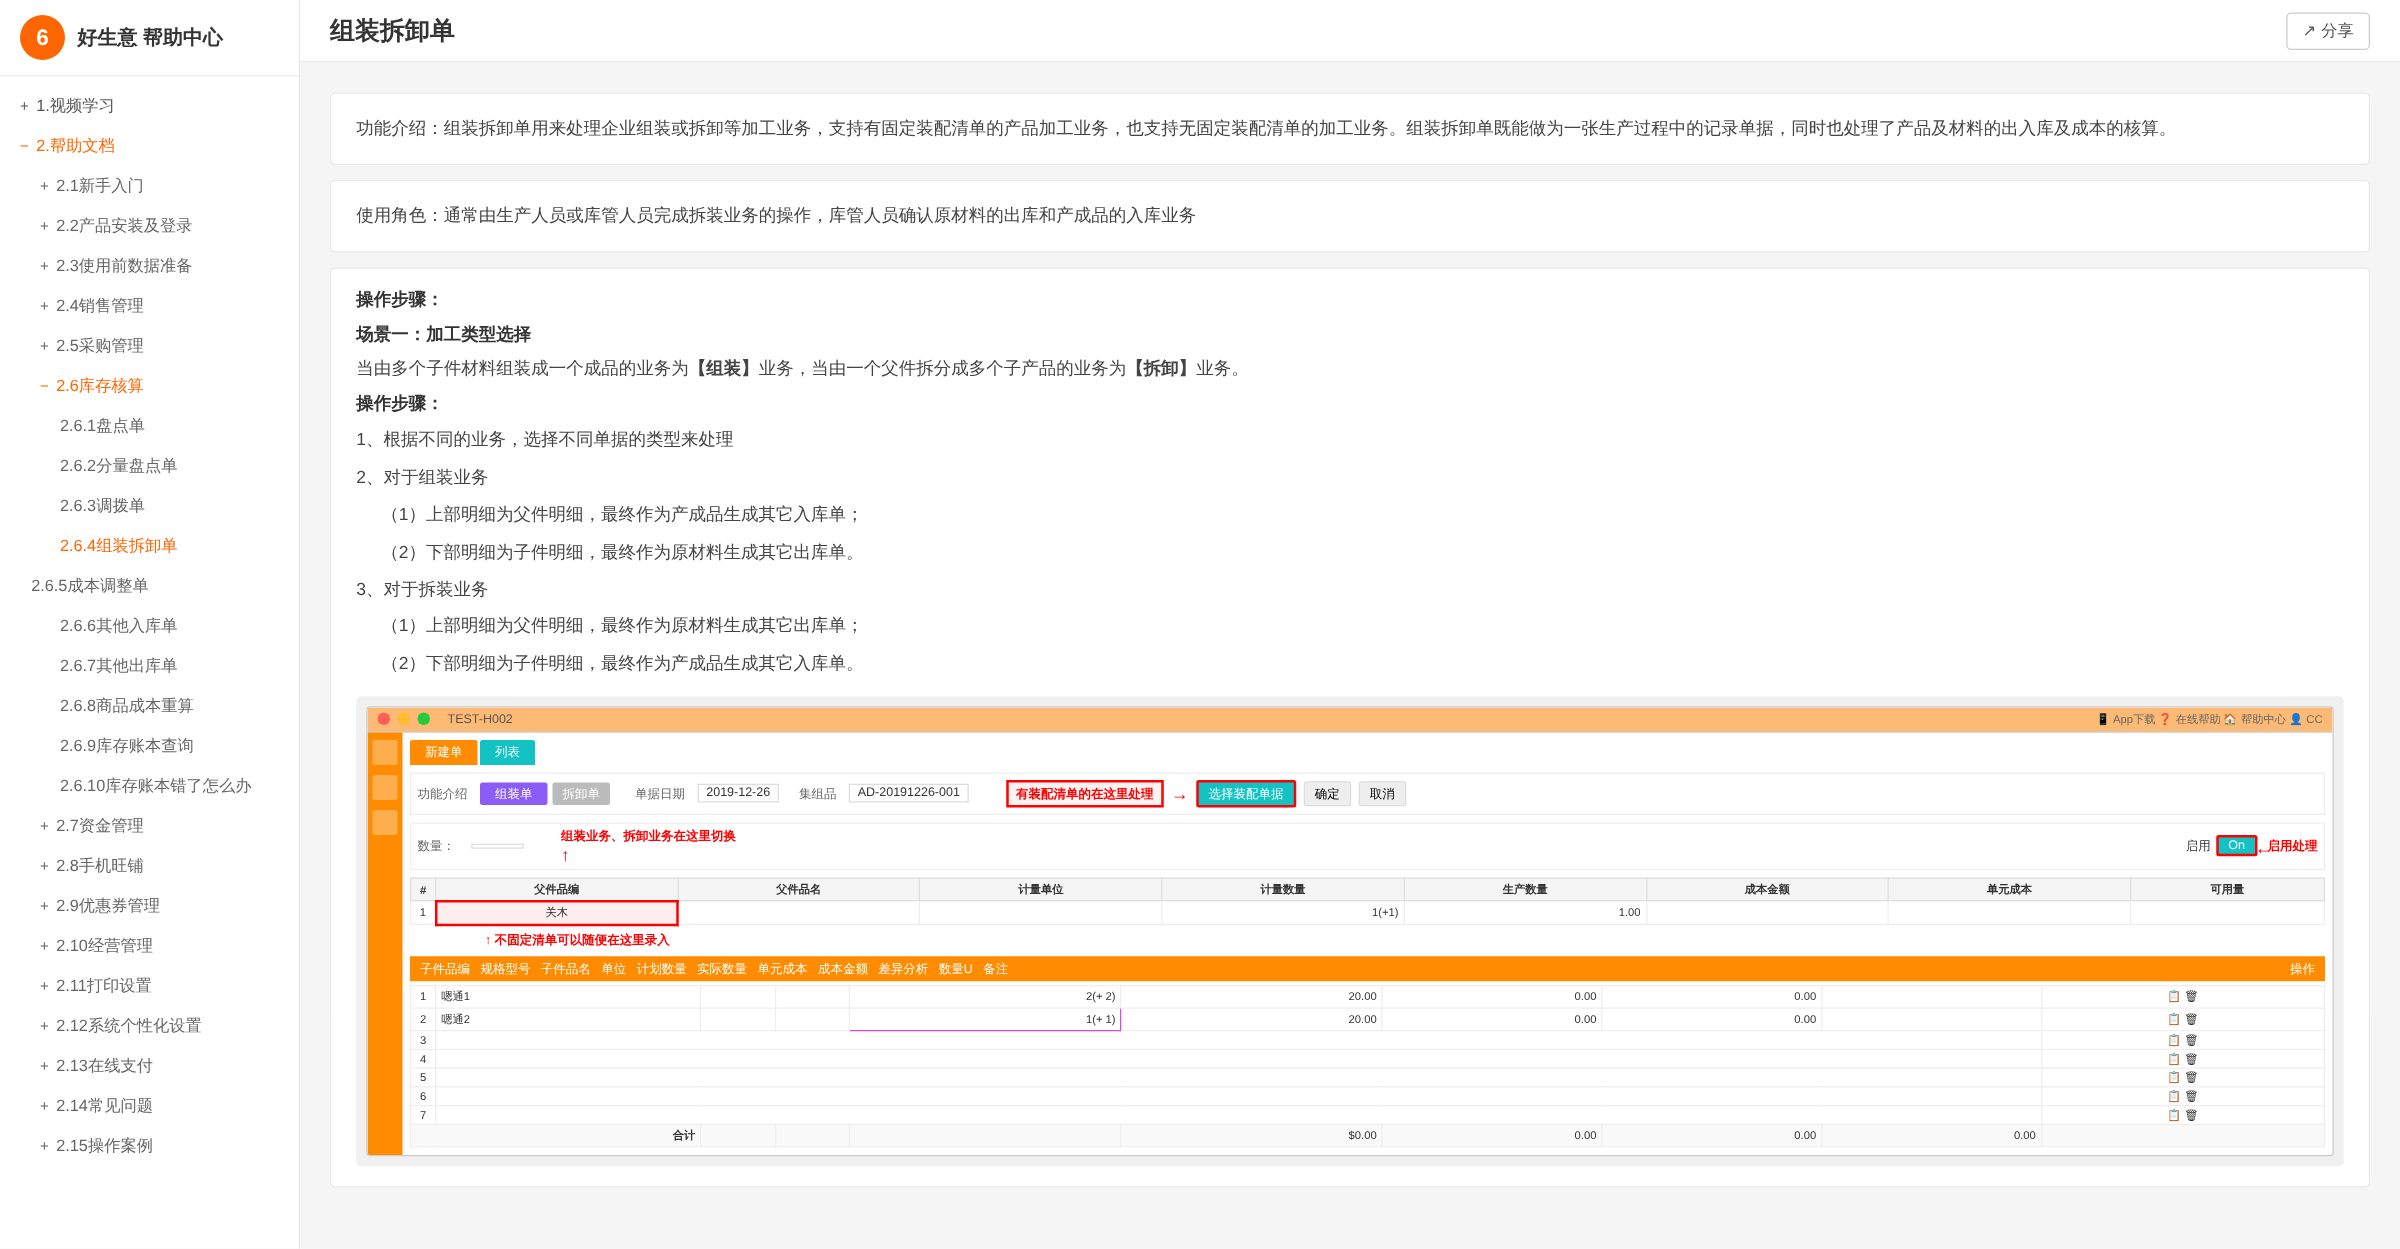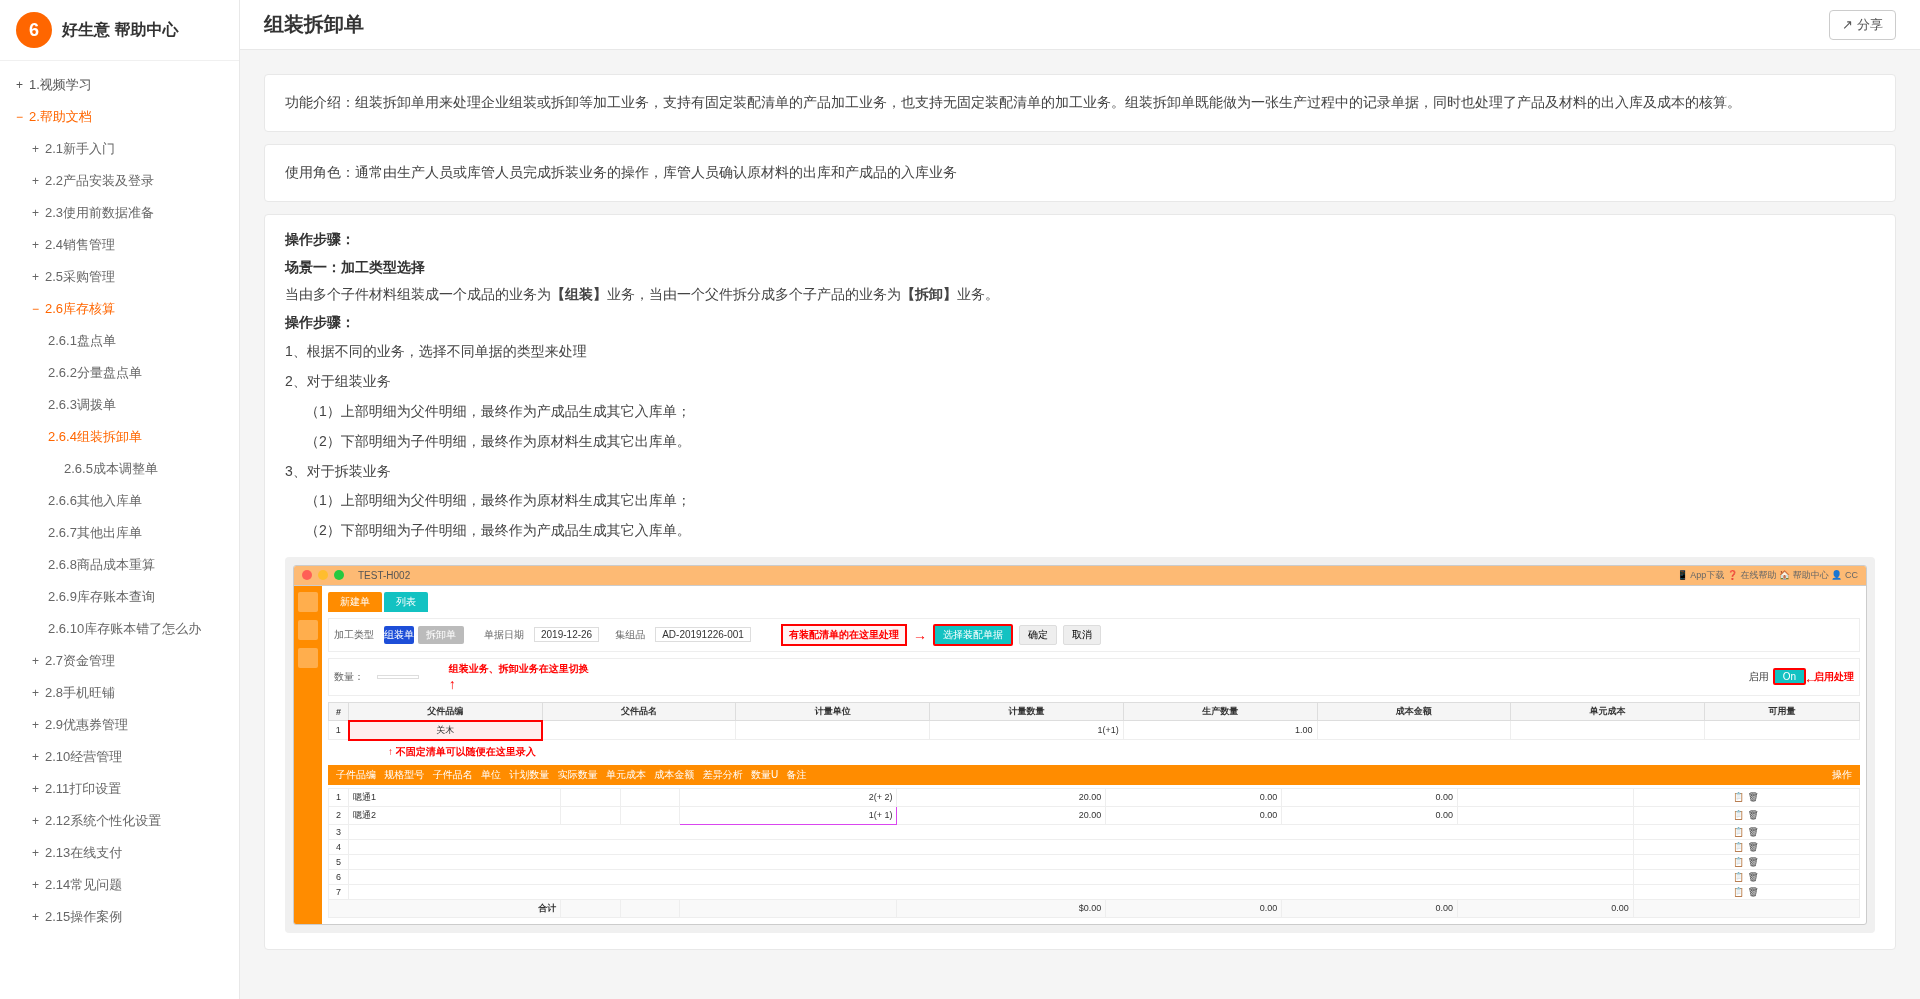--- a/index.html
+++ b/index.html
@@ -92,21 +92,21 @@
     </div>
     <div class="nav-item" style="padding-left:48px; font-size:13px; color:#666;">
       <span>2.6.2分量盘点单</span>
     </div>
     <div class="nav-item" style="padding-left:48px; font-size:13px; color:#666;">
       <span>2.6.3调拨单</span>
     </div>
     <div class="nav-item" style="padding-left:48px; font-size:13px; color:#f60; font-weight:500;">
       <span>2.6.4组装拆卸单</span>
     </div>
-    <div class="nav-item" style="padding-left:64px; font-size:13px; color:#666;align-items:flex-end;">
+    <div class="nav-item" style="padding-left:25px; font-size:13px; color:#666;align-items:flex-end;">
       <span>2.6.5成本调整单</span>
     </div>
     <div class="nav-item" style="padding-left:48px; font-size:13px; color:#666;">
       <span>2.6.6其他入库单</span>
     </div>
     <div class="nav-item" style="padding-left:48px; font-size:13px; color:#666;">
       <span>2.6.7其他出库单</span>
     </div>
     <div class="nav-item" style="padding-left:48px; font-size:13px; color:#666;">
       <span>2.6.8商品成本重算</span>
@@ -219,23 +219,23 @@
             </div>
 
             <div style="flex:1; padding:6px;">
 
               <div style="display:flex; gap:2px; margin-bottom:6px;">
                 <div style="background:#ff8c00; color:#fff; padding:3px 12px; font-size:10px; border-radius:2px 2px 0 0; cursor:pointer;">新建单</div>
                 <div style="background:#13c2c2; color:#fff; padding:3px 12px; font-size:10px; border-radius:2px 2px 0 0; cursor:pointer;">列表</div>
               </div>
 
               <div style="display:flex; align-items:center; gap:10px; margin-bottom:6px; flex-wrap:wrap; border:1px solid #eee; padding:5px; background:#fff;">
-                <span style="font-size:10px; color:#666;">加工类型</span>
+                <span style="font-size:10px; color:#666;">功能介绍</span>
                 <div style="display:flex; gap:4px;">
-                  <button style="background:#1d4ed8; color:#fff; border:none; padding:2px 0; font-size:10px; border-radius:2px;">组装单</button>
+                  <button style="background:#8b5cf6; color:#fff; border:none; padding:2px 12px; font-size:10px; border-radius:2px;">组装单</button>
                   <button style="background:#bbb; color:#fff; border:none; padding:2px 8px; font-size:10px; border-radius:2px;">拆卸单</button>
                 </div>
                 <span style="font-size:10px; color:#666; margin-left:10px;">单据日期</span>
                 <span style="font-size:10px; color:#333; border:1px solid #ddd; padding:1px 6px; background:#fff;">2019-12-26</span>
                 <span style="font-size:10px; color:#666; margin-left:6px;">集组品</span>
                 <span style="font-size:10px; color:#333; border:1px solid #ddd; padding:1px 6px; background:#fff;">AD-20191226-001</span>
 
                 <div style="position:relative; display:inline-flex; align-items:center; gap:6px; margin-left:20px;">
                   <div style="border:2px solid red; padding:2px 6px; font-size:10px; color:#f00; font-weight:bold; background:rgba(255,200,200,0.2);">有装配清单的在这里处理</div>
                   <span style="font-size:14px; color:red;">→</span>

